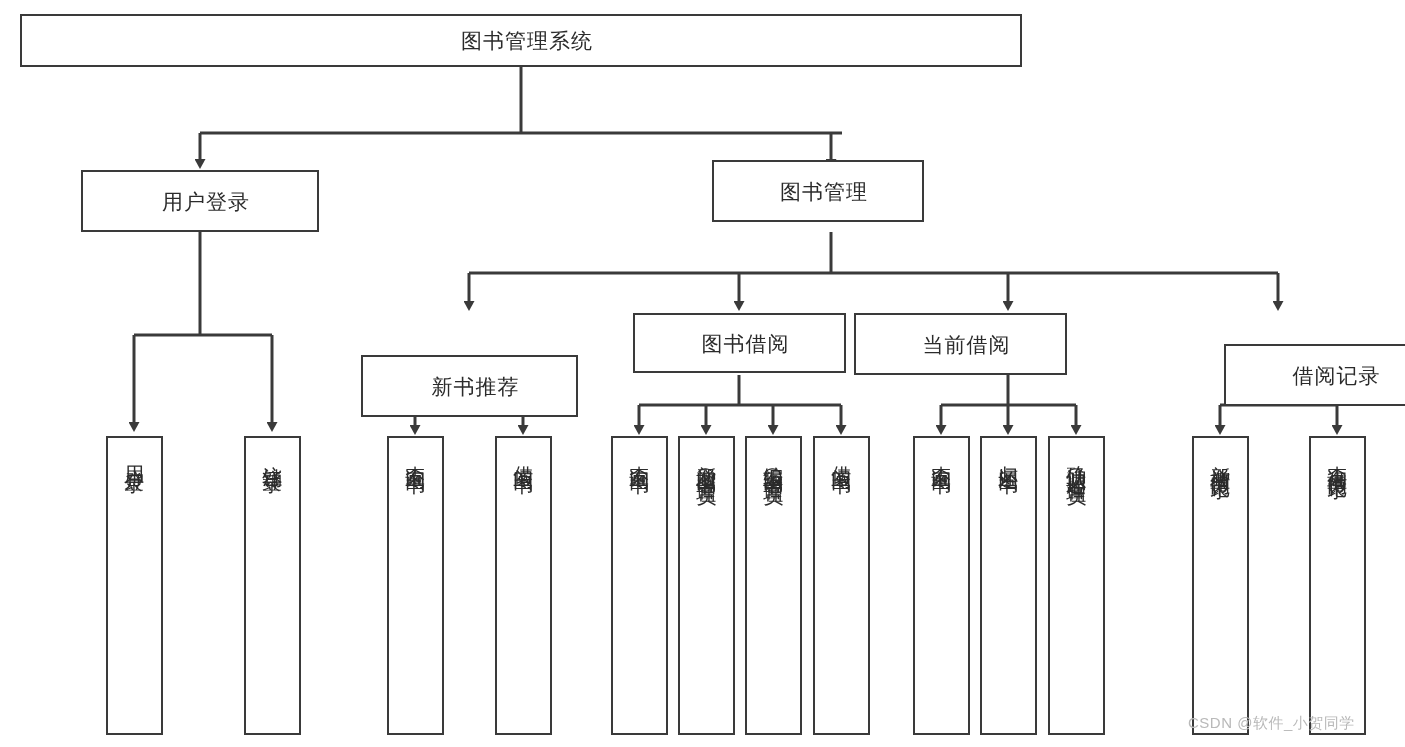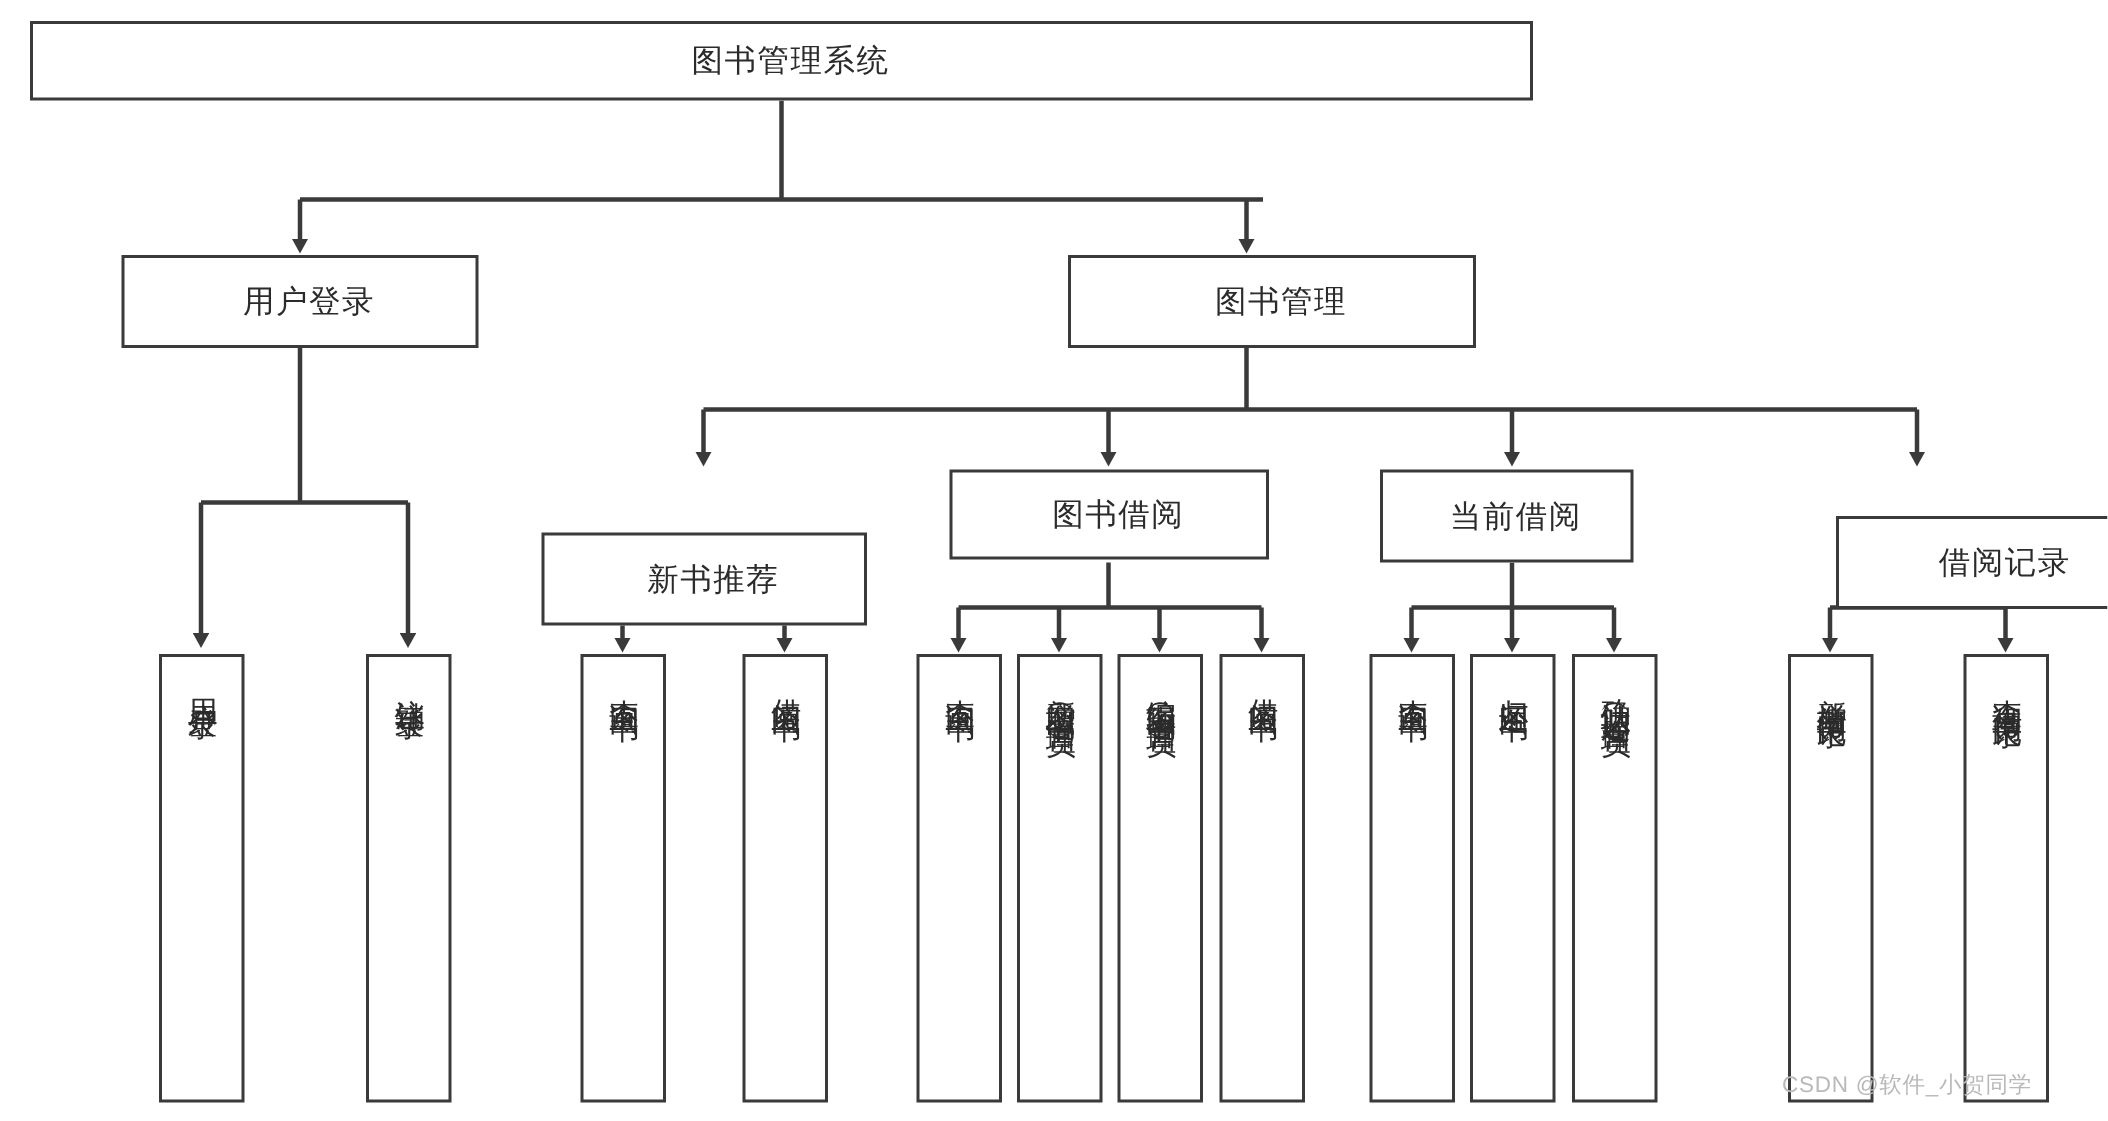--- a/index.html
+++ b/index.html
@@ -124,31 +124,31 @@
     </g>
   </svg>
 
   <div class="node h" style="left:20px; top:14px; width:1002px; height:53px;">
     <span class="lbl">图书管理系统</span>
   </div>
 
   <div class="node h" style="left:81px; top:170px; width:238px; height:62px;">
     <span class="lbl">用户登录</span>
   </div>
-  <div class="node h" style="left:712px; top:170px; width:272px; height:62px;">
+  <div class="node h" style="left:712px; top:160px; width:212px; height:62px;">
     <span class="lbl">图书管理</span>
   </div>
 
   <div class="node h" style="left:361px; top:313px; width:217px; height:62px;margin-top:42px;">
     <span class="lbl">新书推荐</span>
   </div>
   <div class="node h" style="left:633px; top:313px; width:213px; height:60px;">
     <span class="lbl">图书借阅</span>
   </div>
-  <div class="node h" style="left:920px; top:313px; width:169px; height:62px;">
+  <div class="node h" style="left:854px; top:313px; width:213px; height:62px;">
     <span class="lbl">当前借阅</span>
   </div>
   <div class="node h" style="left:1224px; top:313px; width:213px; height:62px;margin-top:31px;">
     <span class="lbl">借阅记录</span>
   </div>
 
   <div class="node v" style="left:106px; top:436px; width:57px; height:299px;">
     <span class="lbl">用户登录</span>
   </div>
   <div class="node v" style="left:244px; top:436px; width:57px; height:299px;">

